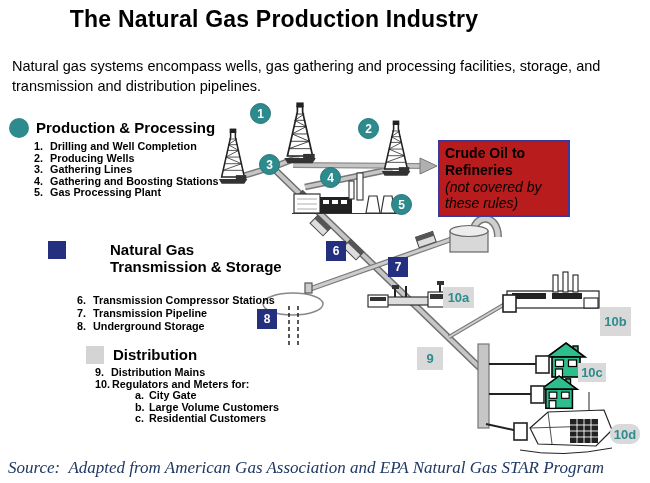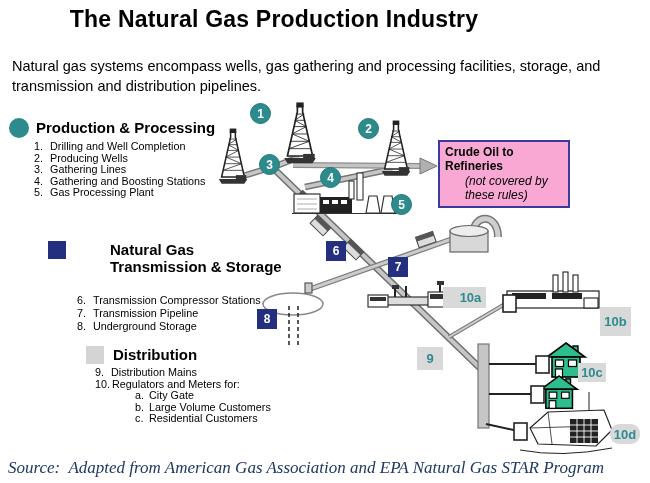--- a/index.html
+++ b/index.html
@@ -9,36 +9,36 @@
          font-size:23px;font-weight:bold;letter-spacing:.2px;color:#000;}
   .subtitle{position:absolute;left:12px;top:57px;width:625px;font-size:14.5px;line-height:1.35;color:#000;}
   .src{position:absolute;left:8px;top:458px;width:620px;
        font-family:"Liberation Serif","DejaVu Serif",serif;font-style:italic;
        font-size:17px;color:#1F3864;white-space:pre-wrap;}
   
   .leg-head{position:absolute;font-size:15px;font-weight:bold;color:#000;line-height:1.1;}
   .bullet-circle{position:absolute;left:9px;top:118px;width:20px;height:20px;border-radius:50%;background:#2D8A8D;}
   .bullet-navy{position:absolute;left:48px;top:241px;width:18px;height:18px;background:#252F7F;}
   .bullet-gray{position:absolute;left:86px;top:346px;width:18px;height:18px;background:#D4D4D4;}
-  .leg-list{position:absolute;font-size:10.8px;line-height:11.6px;color:#000;}
+  .leg-list{position:absolute;font-size:10.8px;line-height:11.6px;color:#000;font-weight:bold;}
   .leg-list .row{white-space:nowrap;}
   .leg-list .num{display:inline-block;width:16px;}
   .leg-list2 .row{line-height:13.2px;}
   .leg-sub .num{width:14px;}
   
   .mk{position:absolute;display:flex;align-items:center;justify-content:center;
       font-weight:bold;font-size:12px;color:#fff;}
   .mk-c{width:21px;height:21px;border-radius:50%;background:#2D8A8D;border:1px solid #23777a;box-sizing:border-box;}
   .mk-n{width:20px;height:20px;background:#252F7F;}
   .mk-g{background:#D9D9D9;color:#2E8B8E;font-size:13px;}
   
-  .callout{position:absolute;left:438px;top:140px;width:118px;background:#f9a8d4;
-           border:2px solid #3A3A9E;padding:3px 5px;font-size:12px;line-height:1.2;color:#000;}
+  .callout{position:absolute;left:438px;top:140px;width:118px;background:#b91c1c;
+           border:2px solid #3A3A9E;padding:3px 5px;font-size:14px;line-height:1.2;color:#000;}
   .callout .c1{font-weight:bold;}
-  .callout .c2{font-style:italic;margin-left:20px;}
+  .callout .c2{font-style:italic;}
   svg{position:absolute;left:0;top:0;}
 </style>
 </head>
 <body>
 
 <div class="canvas">
 
   <div class="title">The Natural Gas Production Industry</div>
   <div class="subtitle">Natural gas systems encompass wells, gas gathering and processing facilities, storage, and transmission and distribution pipelines.</div>
 
@@ -220,19 +220,19 @@
 
   <div class="mk mk-c" style="left:250px;top:103px;">1</div>
   <div class="mk mk-c" style="left:358px;top:118px;">2</div>
   <div class="mk mk-c" style="left:259px;top:154px;">3</div>
   <div class="mk mk-c" style="left:320px;top:167px;">4</div>
   <div class="mk mk-c" style="left:391px;top:194px;">5</div>
   <div class="mk mk-n" style="left:326px;top:241px;">6</div>
   <div class="mk mk-n" style="left:388px;top:257px;">7</div>
   <div class="mk mk-n" style="left:257px;top:309px;">8</div>
   <div class="mk mk-g" style="left:417px;top:347px;width:26px;height:23px;">9</div>
-  <div class="mk mk-g" style="left:443px;top:287px;width:31px;height:21px;padding-left:12px;">10a</div>
+  <div class="mk mk-g" style="left:443px;top:287px;width:31px;height:21px;">10a</div>
   <div class="mk mk-g" style="left:600px;top:307px;width:31px;height:29px;">10b</div>
   <div class="mk mk-g" style="left:578px;top:363px;width:28px;height:19px;">10c</div>
   <div class="mk mk-g" style="left:610px;top:424px;width:30px;height:20px;border-radius:9px;">10d</div>
 
   <div class="src">Source:  Adapted from American Gas Association and EPA Natural Gas STAR Program</div>
 </div>
 
 </body></html>

